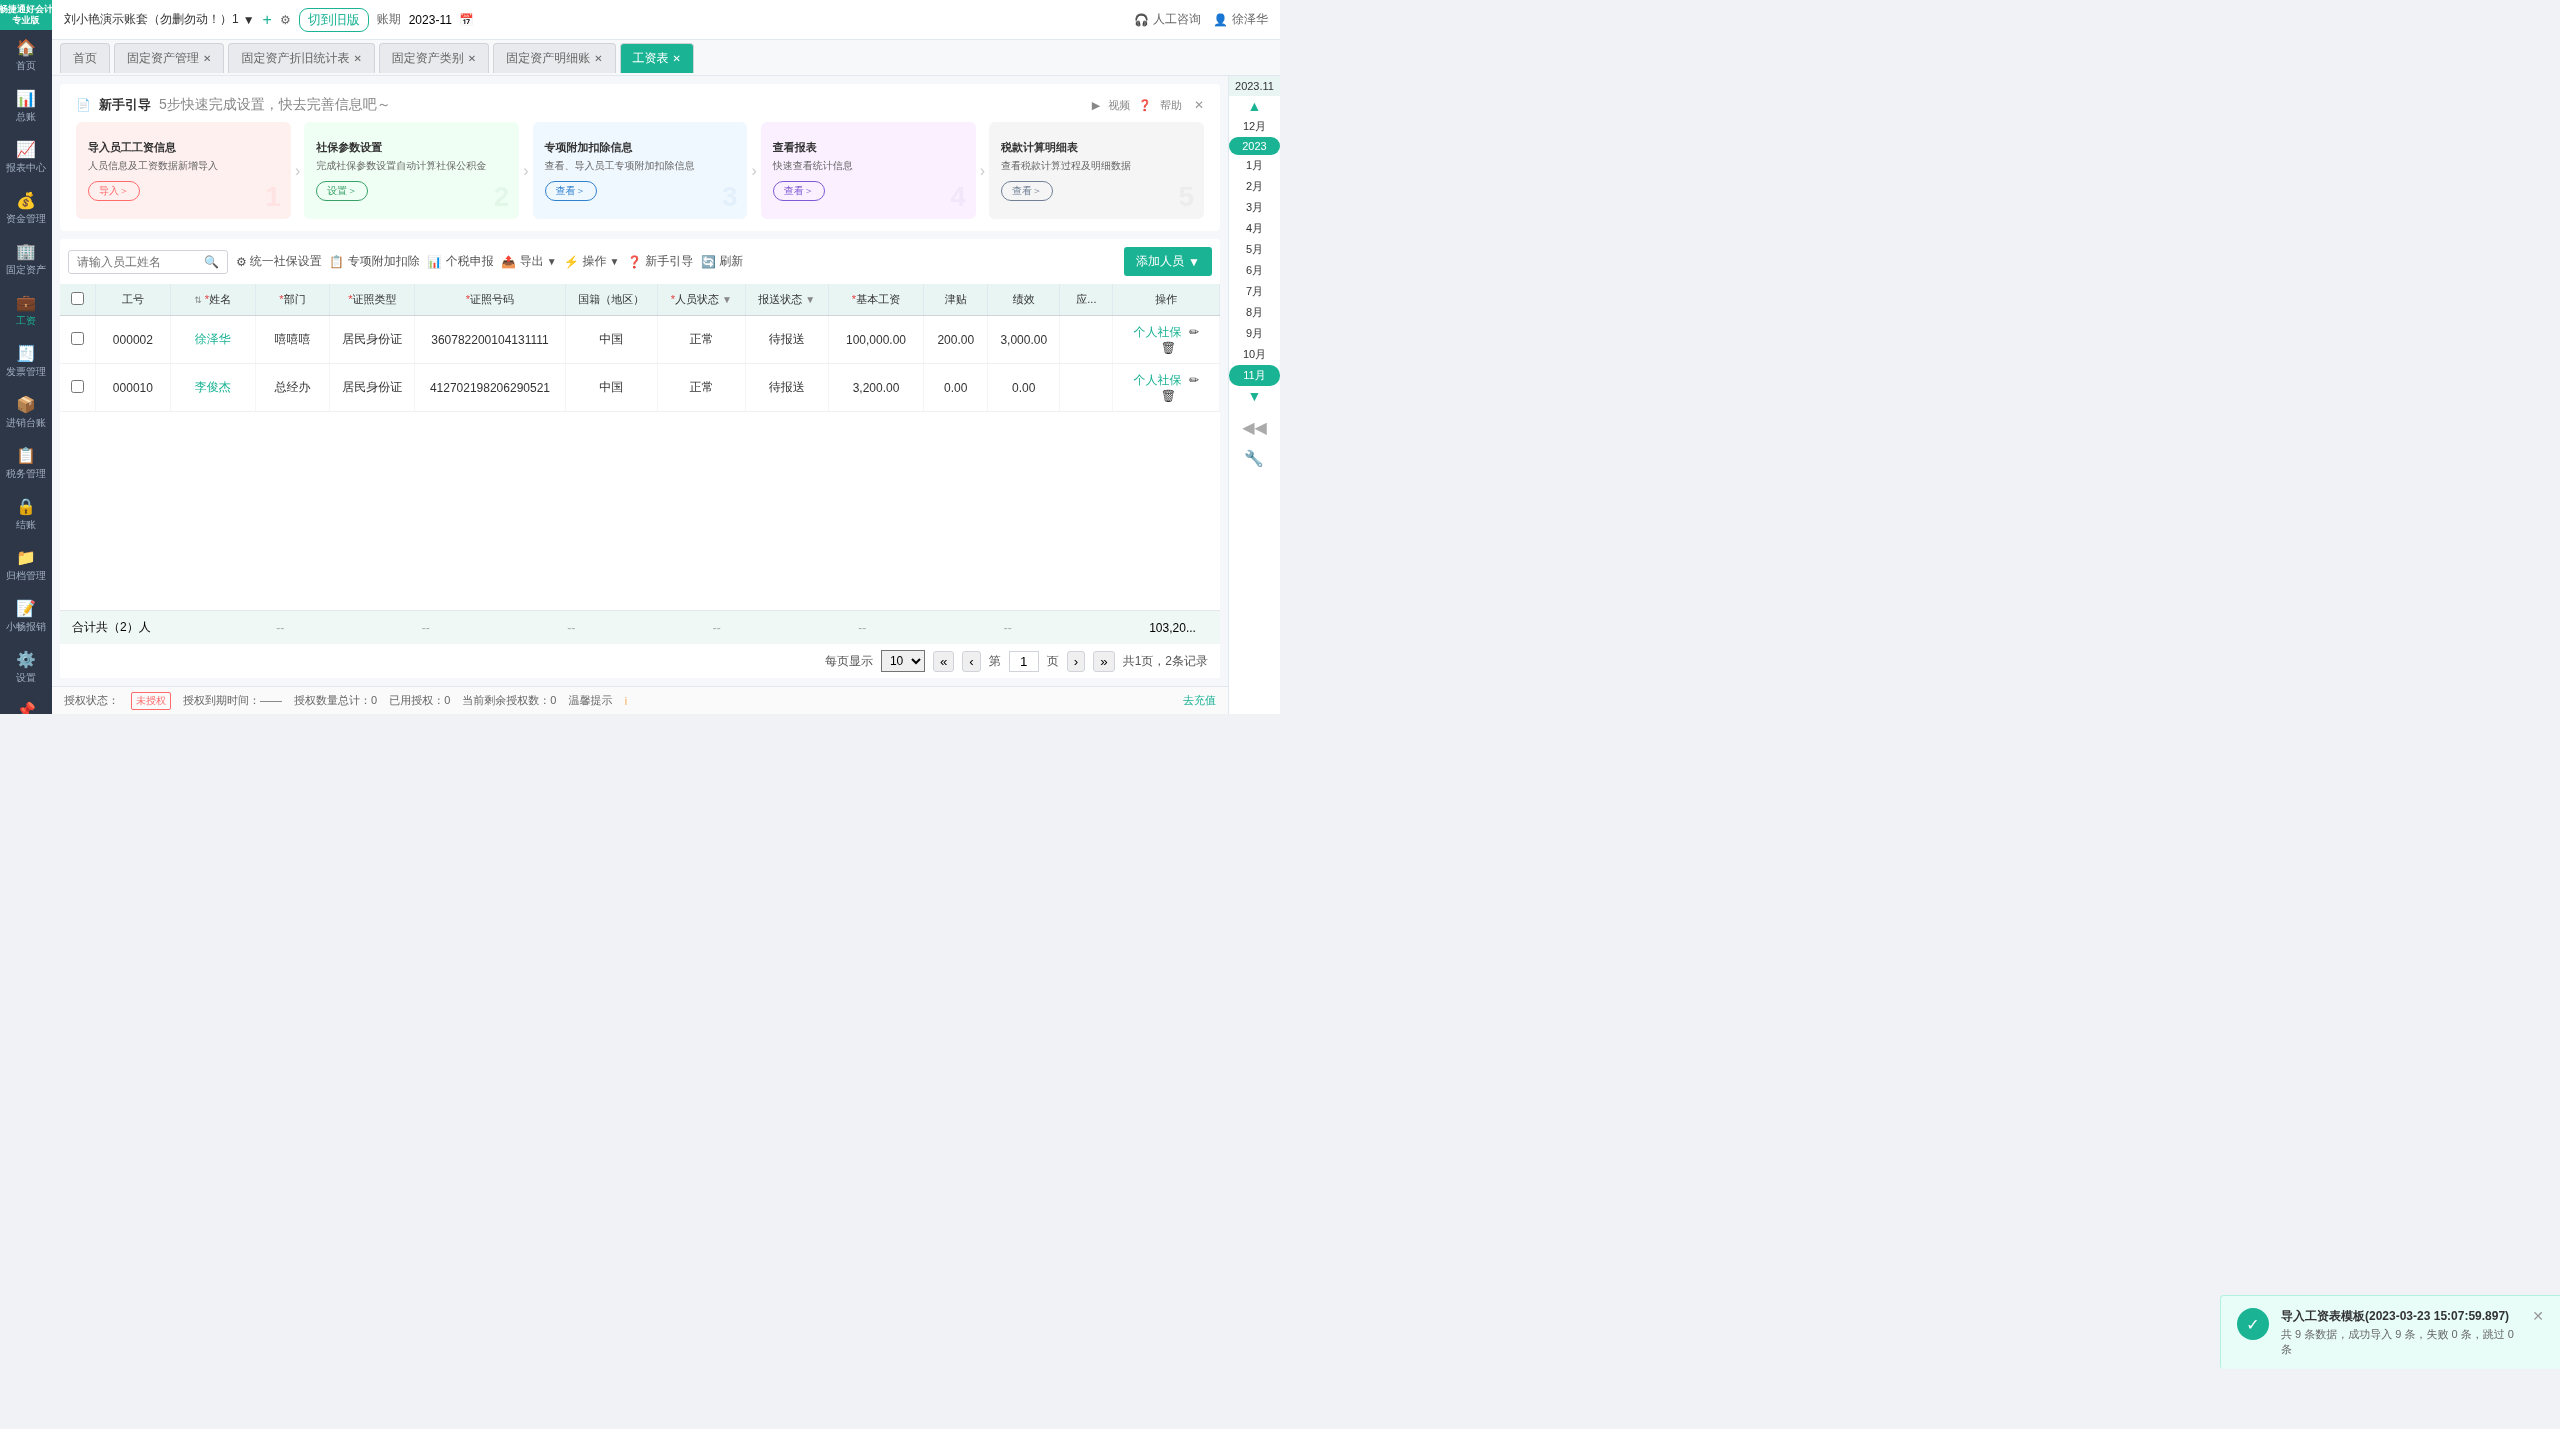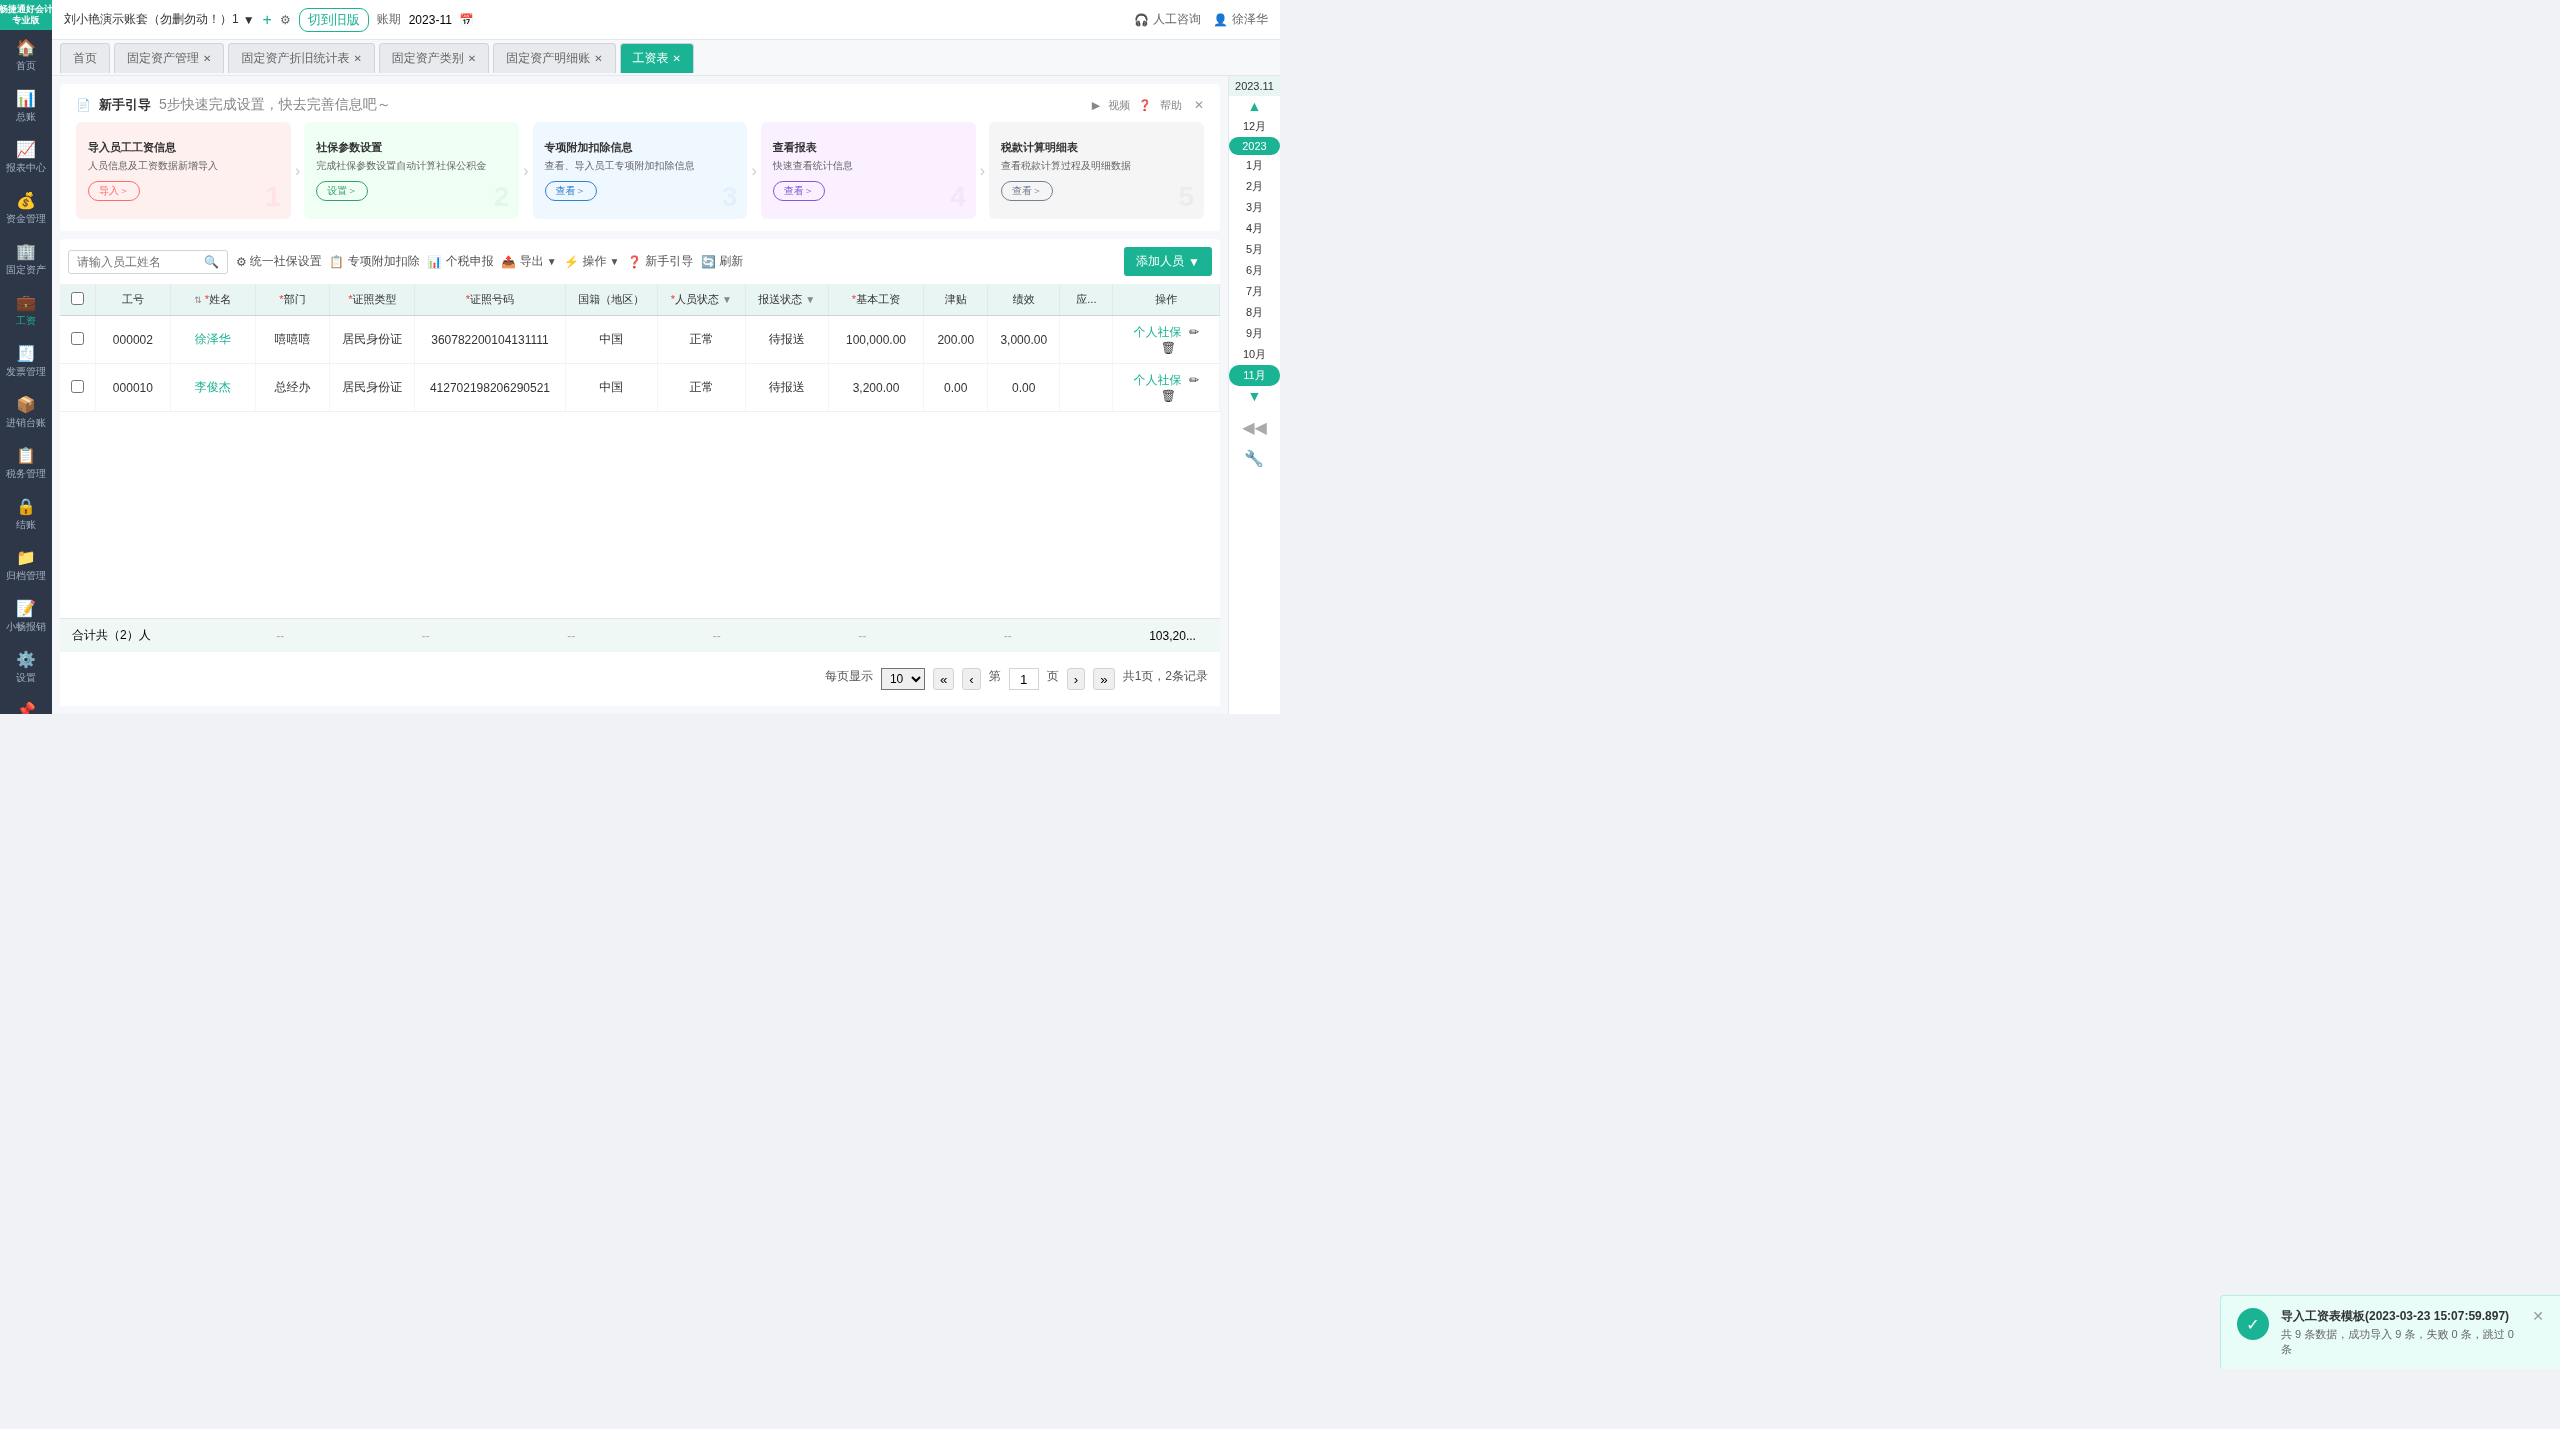--- a/index.html
+++ b/index.html
@@ -90,21 +90,21 @@
     .col-salary { width: 90px; }
     .col-bonus { width: 60px; }
     .col-perf { width: 60px; }
     .col-apply { width: 50px; }
     .col-ops { width: 100px; }
     
     
     .table-footer { display: flex; align-items: center; justify-content: space-between; padding: 8px 12px; background: #f0f8f6; margin: 0 8px; border-top: 1px solid #e2e8f0; }
     
     
-    .pagination { display: flex; justify-content: flex-end; padding: 16px 12px; background: white; margin: 0 8px 8px; gap: 8px; font-size: 12px; color: #555; }
+    .pagination { display: flex; align-items: center; justify-content: flex-end; padding: 6px 12px; background: white; margin: 0 8px 8px; gap: 8px; font-size: 12px; color: #555; }
     .page-btn { border: 1px solid #d0d4da; padding: 2px 6px; border-radius: 3px; cursor: pointer; }
     .page-input { border: 1px solid #d0d4da; width: 30px; text-align: center; padding: 2px; }
     
     
     .status-bar { height: 28px; background: #fafafa; border-top: 1px solid #e2e8f0; display: flex; align-items: center; padding: 0 12px; gap: 12px; font-size: 11px; color: #666; }
     .status-unauthorized { color: #ff6b6b; border: 1px solid #ff6b6b; padding: 1px 4px; border-radius: 2px; font-size: 10px; }
     .go-charge { color: #1ab394; cursor: pointer; margin-left: auto; }
     
     
     .right-sidebar { width: 52px; background: white; border-left: 1px solid #e2e8f0; display: flex; flex-direction: column; align-items: center; overflow: hidden; }
@@ -470,20 +470,31 @@
           <button class="page-btn">«</button>
           <button class="page-btn">‹</button>
           <span>第</span>
           <input class="page-input" type="text" value="1" style="">
           <span>页</span>
           <button class="page-btn">›</button>
           <button class="page-btn">»</button>
           <span>共1页，2条记录</span>
         </div>
 
+        <div class="status-bar">
+          <span>授权状态：</span>
+          <span class="status-unauthorized">未授权</span>
+          <span>授权到期时间：——</span>
+          <span>授权数量总计：0</span>
+          <span>已用授权：0</span>
+          <span>当前剩余授权数：0</span>
+          <span>温馨提示</span>
+          <span style="color:#f6ad55;">ℹ</span>
+          <span class="go-charge">去充值</span>
+        </div>
       </div>
 
       <div class="right-sidebar">
         <div class="right-sidebar-year">2023.11</div>
         <div class="rs-nav">▲</div>
         <div class="rs-month">12月</div>
         <div class="rs-month current-year">2023</div>
         <div class="rs-month">1月</div>
         <div class="rs-month">2月</div>
         <div class="rs-month">3月</div>

